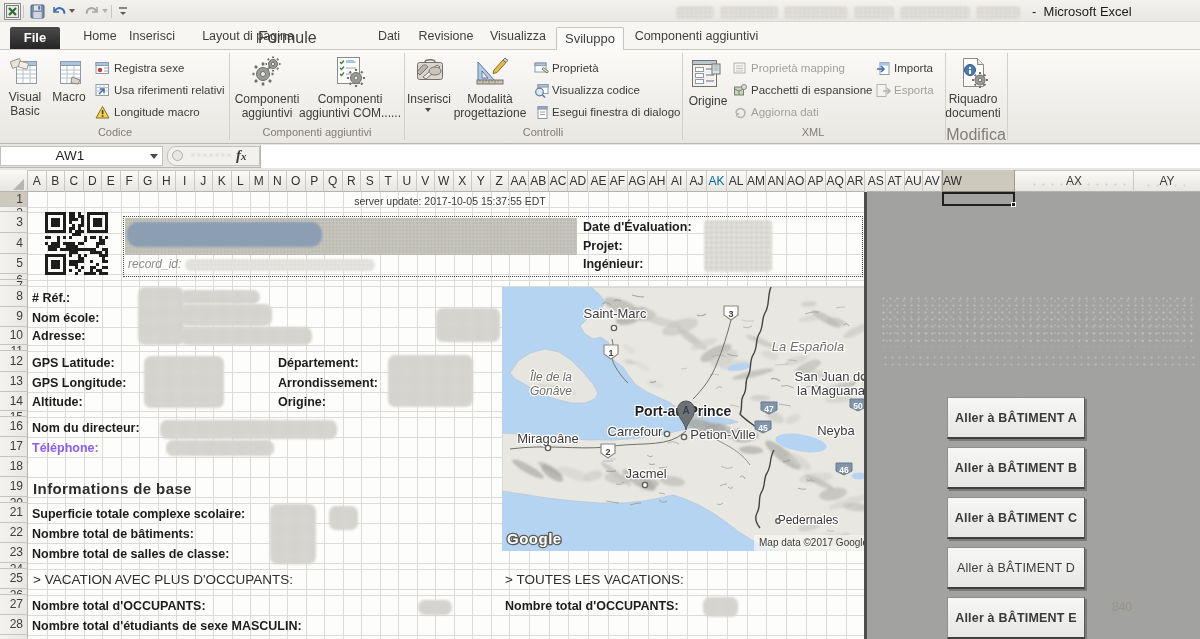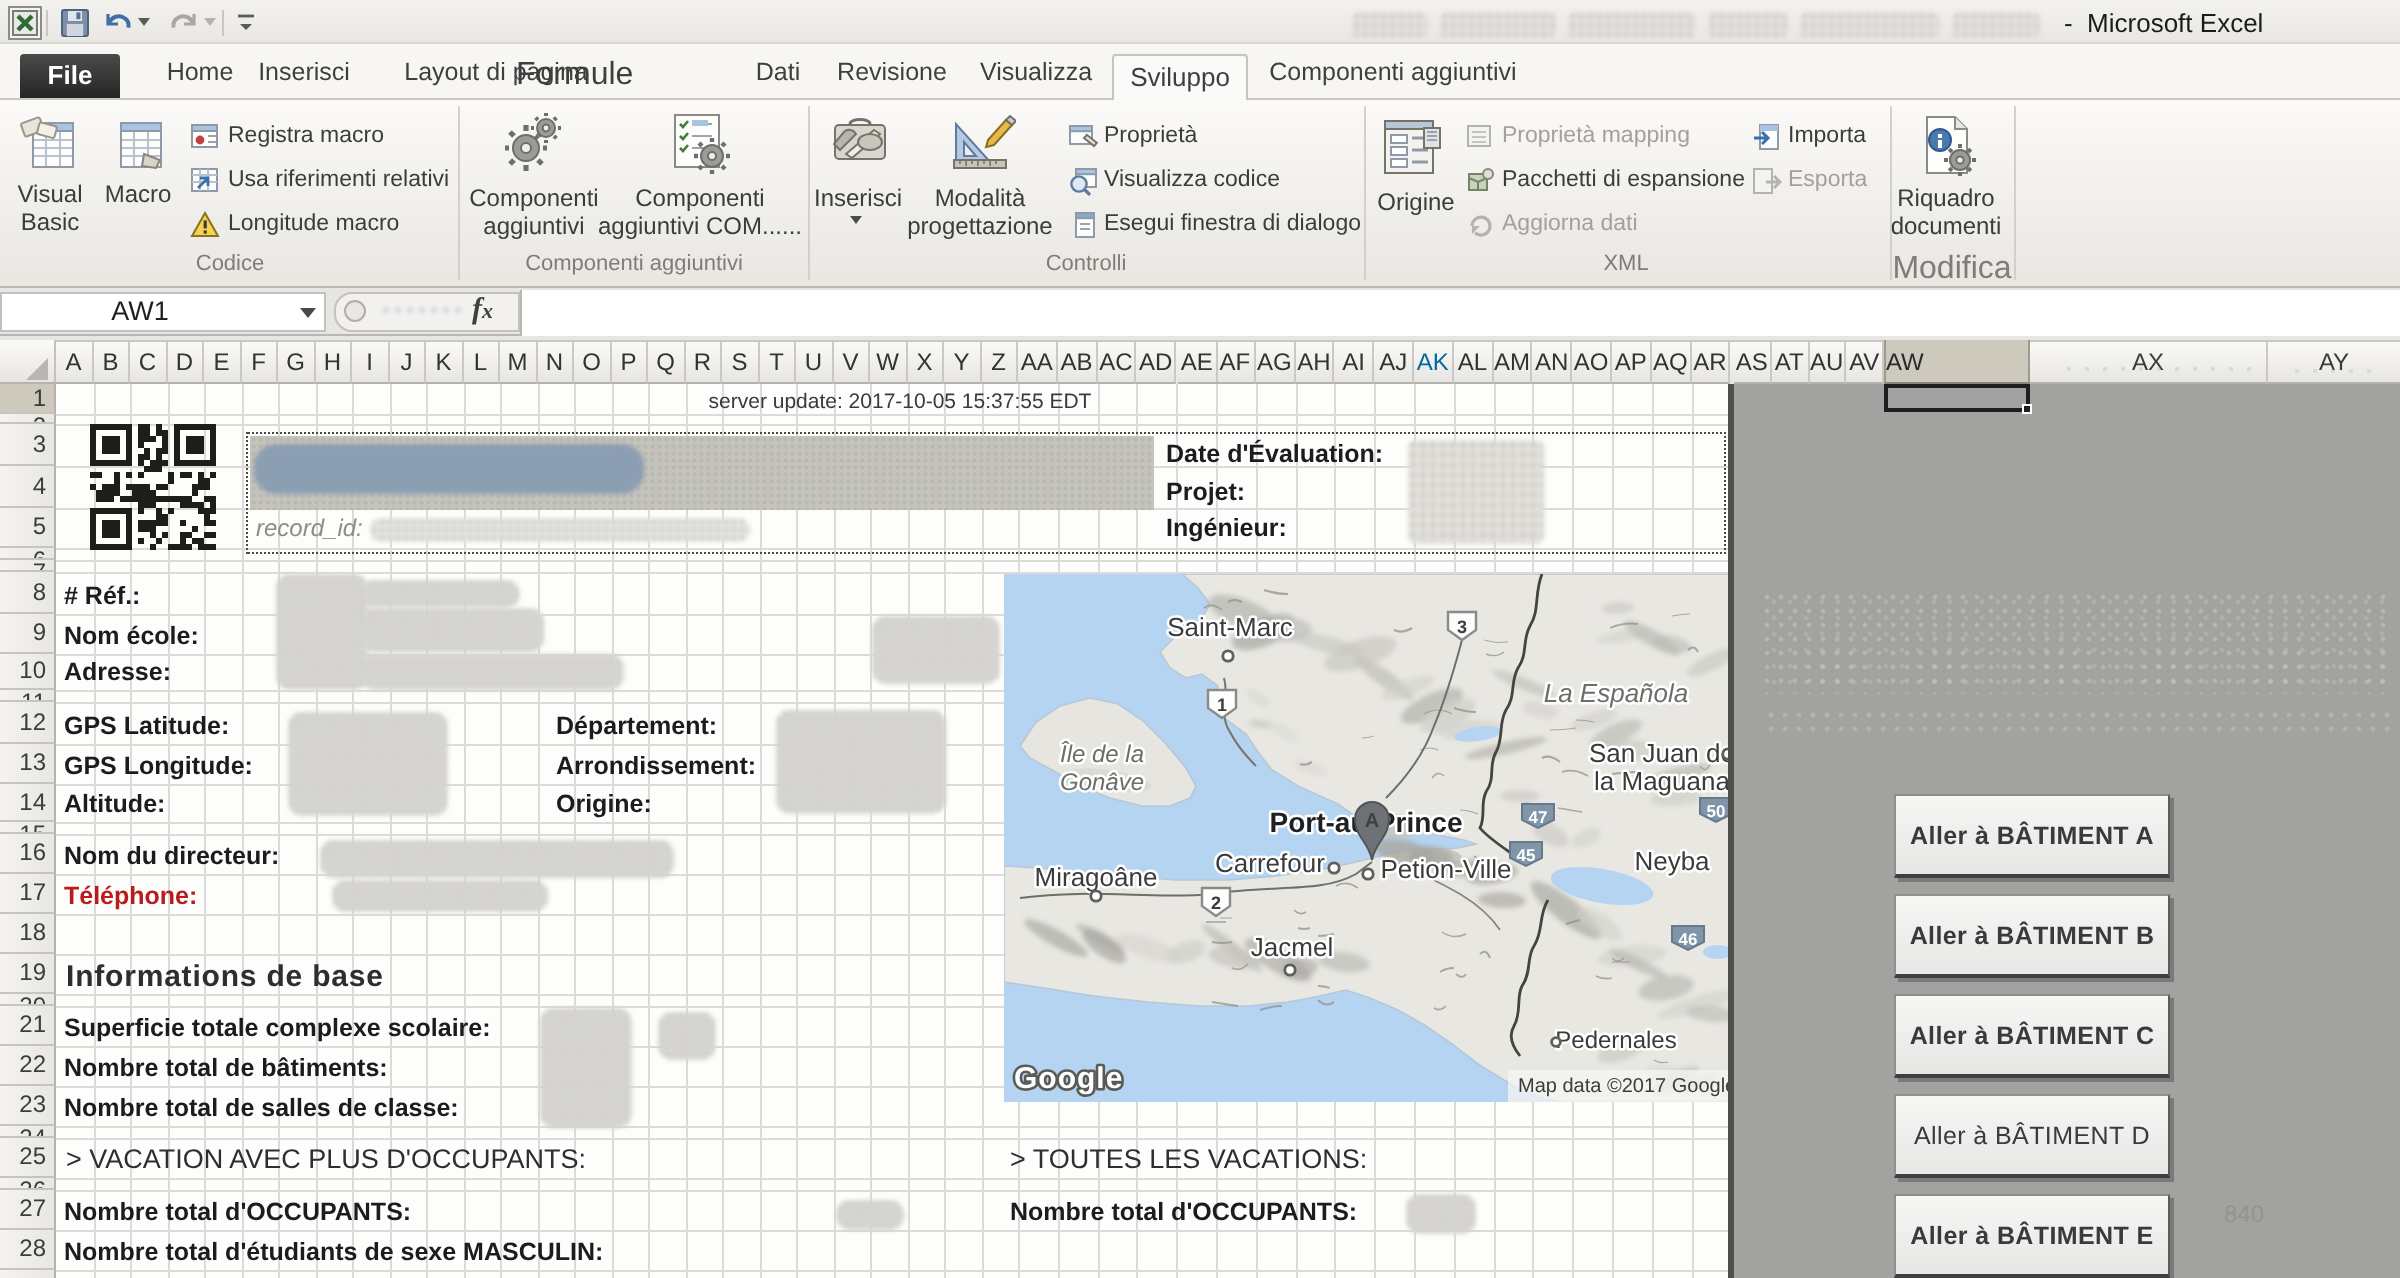--- a/index.html
+++ b/index.html
@@ -91,21 +91,21 @@
 <svg class="ab" style="left:95px;top:83px" width="15" height="15" viewBox="0 0 15 15">
     <rect x="1" y="1.5" width="12.5" height="11" fill="#fdfdfc" stroke="#8e9aa8"></rect>
     <path d="M1 4.5 h12.5 M1 8 h12.5 M5 1.5 v11 M9 1.5 v11" stroke="#b9c2cc"></path>
     <path d="M4 11 l5 -5 m0 4 v-4 h-4" stroke="#3b6fae" stroke-width="1.4" fill="none"></path>
   </svg>
 <svg class="ab" style="left:95px;top:105px" width="15" height="15" viewBox="0 0 15 15">
     <path d="M7.5 1.5 L14 13 H1 Z" fill="#f5d44c" stroke="#8a7024"></path>
     <rect x="6.8" y="5.2" width="1.6" height="4" fill="#3c3c34"></rect>
     <rect x="6.8" y="10.2" width="1.6" height="1.6" fill="#3c3c34"></rect>
   </svg>
-<div class="ab" style="left:114px;top:62px;font-size:11.5px;color:#3c3c3c">Registra macro</div>
+<div class="ab" style="left:114px;top:62px;font-size:11.5px;color:#3c3c3c">Registra sexe</div>
 <div class="ab" style="left:114px;top:84px;font-size:11.5px;color:#3c3c3c">Usa riferimenti relativi</div>
 <div class="ab" style="left:114px;top:106px;font-size:11.5px;color:#3c3c3c">Longitude macro</div>
 <svg class="ab" style="left:252px;top:56px" width="30" height="32" viewBox="0 0 30 32">
     <g fill="#9b9b97" stroke="#6e6e6a" stroke-width="1">
 <circle cx="11" cy="18" r="6.5"></circle>
       <circle cx="11" cy="18" r="2.5" fill="#f0eeea"></circle>
 <g stroke="#6e6e6a" stroke-width="2.6">
         <path d="M11 9.5 v-3 M11 26.5 v3 M2.5 18 h-2 M19.5 18 h2 M5 12 l-2 -2 M17 24 l2 2 M5 24 l-2 2 M17 12 l2 -2"></path>
       </g>
 <circle cx="21" cy="8" r="4.5"></circle>
@@ -696,21 +696,21 @@
 <div class="ab" style="left:32px;top:290px;height:16px;line-height:16px;font-size:12.5px;font-weight:bold;color:#1c1c1c;letter-spacing:0px;white-space:nowrap"># Réf.:</div>
 <div class="ab" style="left:32px;top:310px;height:16px;line-height:16px;font-size:12.5px;font-weight:bold;color:#1c1c1c;letter-spacing:0px;white-space:nowrap">Nom école:</div>
 <div class="ab" style="left:32px;top:328px;height:16px;line-height:16px;font-size:12.5px;font-weight:bold;color:#1c1c1c;letter-spacing:0px;white-space:nowrap">Adresse:</div>
 <div class="ab" style="left:32px;top:355px;height:16px;line-height:16px;font-size:12.5px;font-weight:bold;color:#1c1c1c;letter-spacing:0px;white-space:nowrap">GPS Latitude:</div>
 <div class="ab" style="left:32px;top:375px;height:16px;line-height:16px;font-size:12.5px;font-weight:bold;color:#1c1c1c;letter-spacing:0px;white-space:nowrap">GPS Longitude:</div>
 <div class="ab" style="left:32px;top:394px;height:16px;line-height:16px;font-size:12.5px;font-weight:bold;color:#1c1c1c;letter-spacing:0px;white-space:nowrap">Altitude:</div>
 <div class="ab" style="left:278px;top:355px;height:16px;line-height:16px;font-size:12.5px;font-weight:bold;color:#1c1c1c;letter-spacing:0px;white-space:nowrap">Département:</div>
 <div class="ab" style="left:278px;top:375px;height:16px;line-height:16px;font-size:12.5px;font-weight:bold;color:#1c1c1c;letter-spacing:0px;white-space:nowrap">Arrondissement:</div>
 <div class="ab" style="left:278px;top:394px;height:16px;line-height:16px;font-size:12.5px;font-weight:bold;color:#1c1c1c;letter-spacing:0px;white-space:nowrap">Origine:</div>
 <div class="ab" style="left:32px;top:420px;height:16px;line-height:16px;font-size:12.5px;font-weight:bold;color:#1c1c1c;letter-spacing:0px;white-space:nowrap">Nom du directeur:</div>
-<div class="ab" style="left:32px;top:440px;height:16px;line-height:16px;font-size:12.5px;font-weight:bold;color:#b91c1c;letter-spacing:0px;white-space:nowrap">Téléphone:</div>
+<div class="ab" style="left:32px;top:440px;height:16px;line-height:16px;font-size:12.5px;font-weight:bold;color:#8b5cf6;letter-spacing:0px;white-space:nowrap">Téléphone:</div>
 <div class="ab" style="left:33px;top:480px;font-size:15px;font-weight:600;color:#2e2e2e;letter-spacing:.4px;white-space:nowrap">Informations de base</div>
 <div class="ab" style="left:32px;top:506px;height:16px;line-height:16px;font-size:12.5px;font-weight:bold;color:#1c1c1c;letter-spacing:0px;white-space:nowrap">Superficie totale complexe scolaire:</div>
 <div class="ab" style="left:32px;top:526px;height:16px;line-height:16px;font-size:12.5px;font-weight:bold;color:#1c1c1c;letter-spacing:0px;white-space:nowrap">Nombre total de bâtiments:</div>
 <div class="ab" style="left:32px;top:546px;height:16px;line-height:16px;font-size:12.5px;font-weight:bold;color:#1c1c1c;letter-spacing:0px;white-space:nowrap">Nombre total de salles de classe:</div>
 <div class="ab" style="left:33px;top:572px;height:16px;line-height:16px;font-size:13.5px;font-weight:normal;color:#2e2e2e;letter-spacing:0px;white-space:nowrap">&gt; VACATION AVEC PLUS D'OCCUPANTS:</div>
 <div class="ab" style="left:32px;top:598px;height:16px;line-height:16px;font-size:12.5px;font-weight:bold;color:#1c1c1c;letter-spacing:0px;white-space:nowrap">Nombre total d'OCCUPANTS:</div>
 <div class="ab" style="left:32px;top:618px;height:16px;line-height:16px;font-size:12.5px;font-weight:bold;color:#1c1c1c;letter-spacing:0px;white-space:nowrap">Nombre total d'étudiants de sexe MASCULIN:</div>
 <div class="ab" style="left:505px;top:572px;height:16px;line-height:16px;font-size:13.5px;font-weight:normal;color:#2e2e2e;letter-spacing:0px;white-space:nowrap">&gt; TOUTES LES VACATIONS:</div>
 <div class="ab" style="left:505px;top:598px;height:16px;line-height:16px;font-size:12.5px;font-weight:bold;color:#1c1c1c;letter-spacing:0px;white-space:nowrap">Nombre total d'OCCUPANTS:</div>
 <div class="ab pix" style="left:138px;top:287px;width:46px;height:58px;border-radius:7px;background:radial-gradient(rgba(168,166,161,.45) 1px, transparent 1.5px) 0 0/3.2px 3.2px #e2e1dd"></div>

